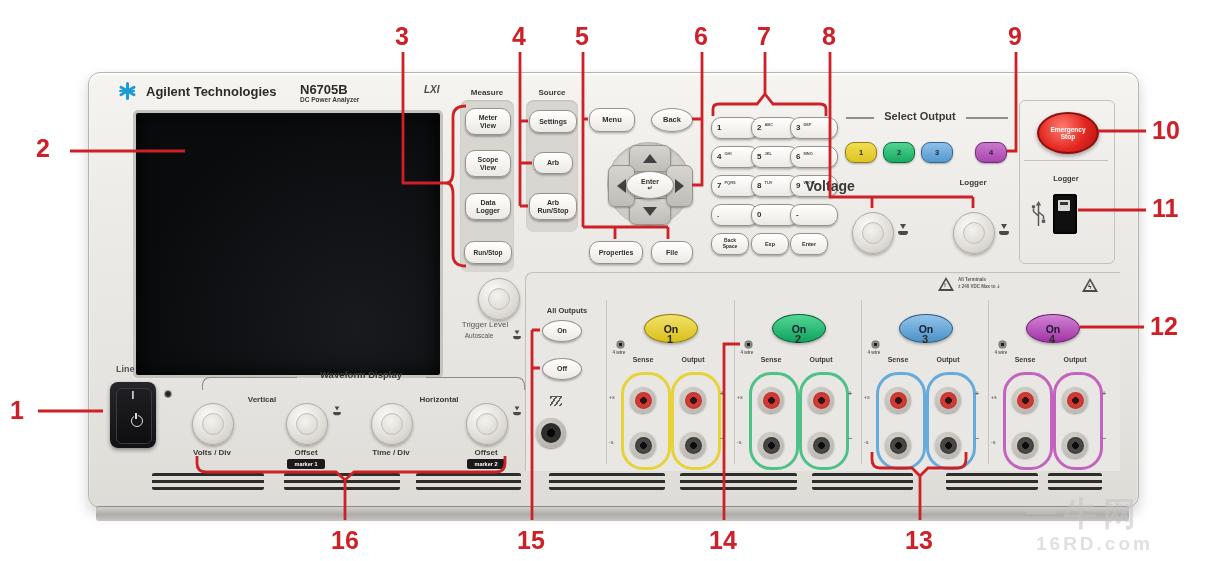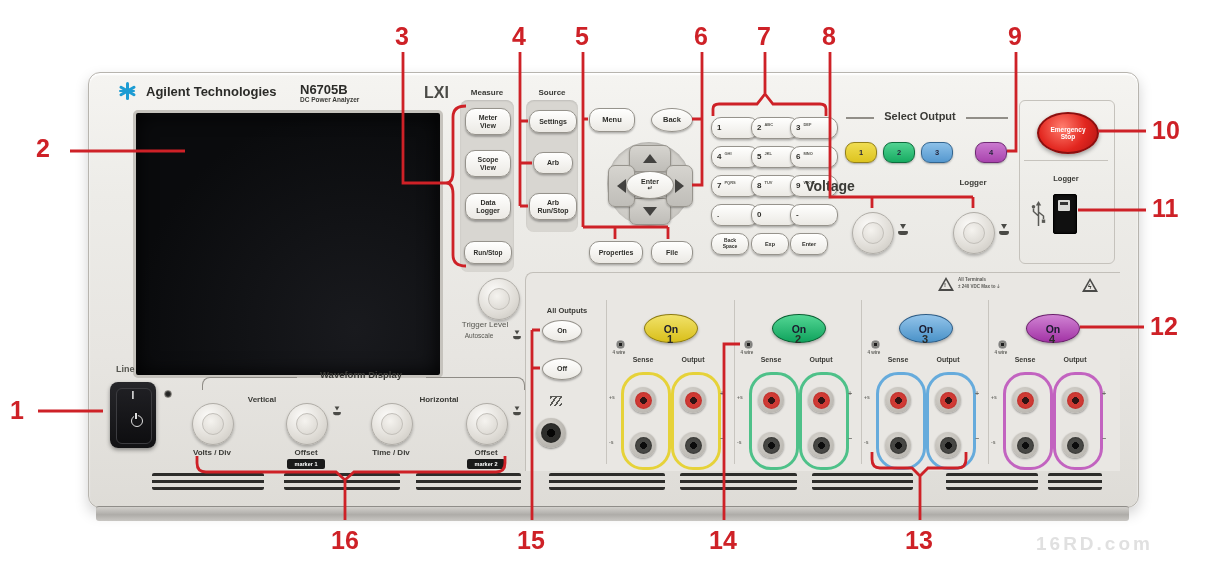--- a/index.html
+++ b/index.html
@@ -9,21 +9,21 @@
   
   .chassis{left:88px;top:72px;width:1049px;height:434px;border-radius:12px;
     background:linear-gradient(180deg,#f5f4f1 0%,#edecE8 28%,#e7e5e1 65%,#dedcd7 100%);
     border:1px solid #b7b4ae;box-shadow:0 6px 14px rgba(0,0,0,.18), inset 0 2px 2px #fff;}
   .bottomstrip{left:96px;top:506px;width:1033px;height:14px;border-radius:3px;
     background:linear-gradient(180deg,#d2d0cc,#aeaca8 55%,#c9c7c3);border-top:1px solid #8f8d89;}
 
   
   .brand{font-size:13px;font-weight:bold;color:#2b2b28;}
   .modelsub{font-size:6.5px;font-weight:bold;color:#3a3a36;}
-  .lxi{font-size:16px;font-weight:bold;color:#4a4a46;}
+  .lxi{font-size:10px;font-weight:bold;font-style:italic;color:#4a4a46;}
   .spark{left:116px;top:80px;width:22px;height:22px;}
   .spark span{position:absolute;left:10px;top:2px;width:3px;height:18px;background:#1d9cd3;border-radius:2px;}
   .spark span:nth-child(2){transform:rotate(60deg);} .spark span:nth-child(3){transform:rotate(-60deg);}
   .spark span:nth-child(4){transform:rotate(90deg);width:2px;height:16px;top:3px;}
 
   
   .screen{left:133px;top:110px;width:304px;height:262px;border-radius:5px;border:3px solid #c6c3bd;
     background:radial-gradient(circle at 72% 82%, #191a1e, #0a0b0d 72%);
     box-shadow:inset 0 0 20px #000, inset 0 2px 5px rgba(255,255,255,.05);}
 
@@ -503,20 +503,21 @@
 
   <div class="a vent" style="left:152px;top:473px;width:112px;"></div>
   <div class="a vent" style="left:284px;top:473px;width:116px;"></div>
   <div class="a vent" style="left:416px;top:473px;width:105px;"></div>
   <div class="a vent" style="left:549px;top:473px;width:116px;"></div>
   <div class="a vent" style="left:680px;top:473px;width:117px;"></div>
   <div class="a vent" style="left:812px;top:473px;width:101px;"></div>
   <div class="a vent" style="left:946px;top:473px;width:92px;"></div>
   <div class="a vent" style="left:1048px;top:473px;width:54px;"></div>
 
+  <div class="a wm1" style="left:1025px;top:492px;">一牛网</div>
   <div class="a wm2" style="left:1036px;top:533px;">16RD.com</div>
 
   <svg class="a overlay" width="1205" height="561" viewBox="0 0 1205 561">
     <g stroke="#ce2127" stroke-width="2.8" fill="none">
       <path d="M38 411 H103"></path>
       <path d="M70 151 H185"></path>
       <path d="M403 52 V183 H449 M466 106 Q453 106 453 117 V172 Q453 183 446 183 Q453 183 453 194 V255 Q453 266 466 266"></path>
       <path d="M520 52 V206 M520 121 H528 M520 163 H532 M520 206 H528"></path>
       <path d="M583 52 V227 M583 119 H588 M583 227 H668 M615 227 V239 M668 227 V239"></path>
       <path d="M702 52 V185 H692 M702 119 H692"></path>

